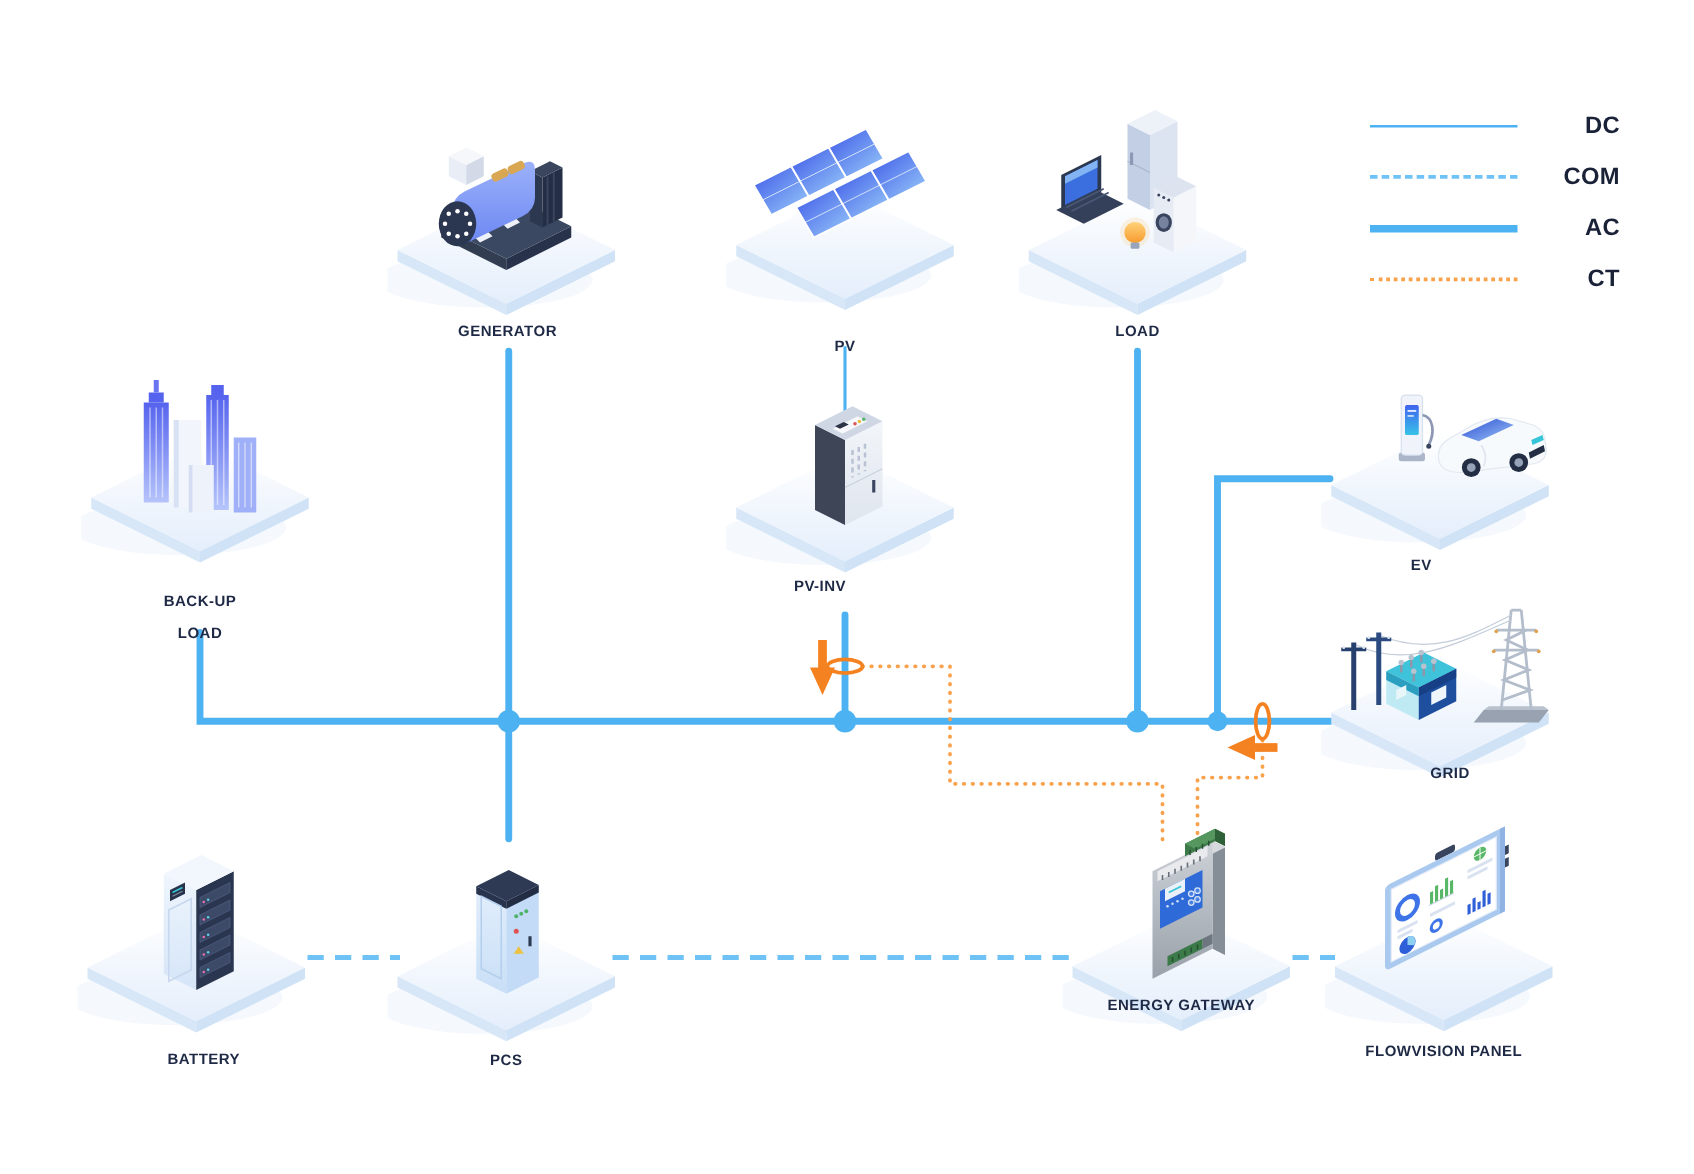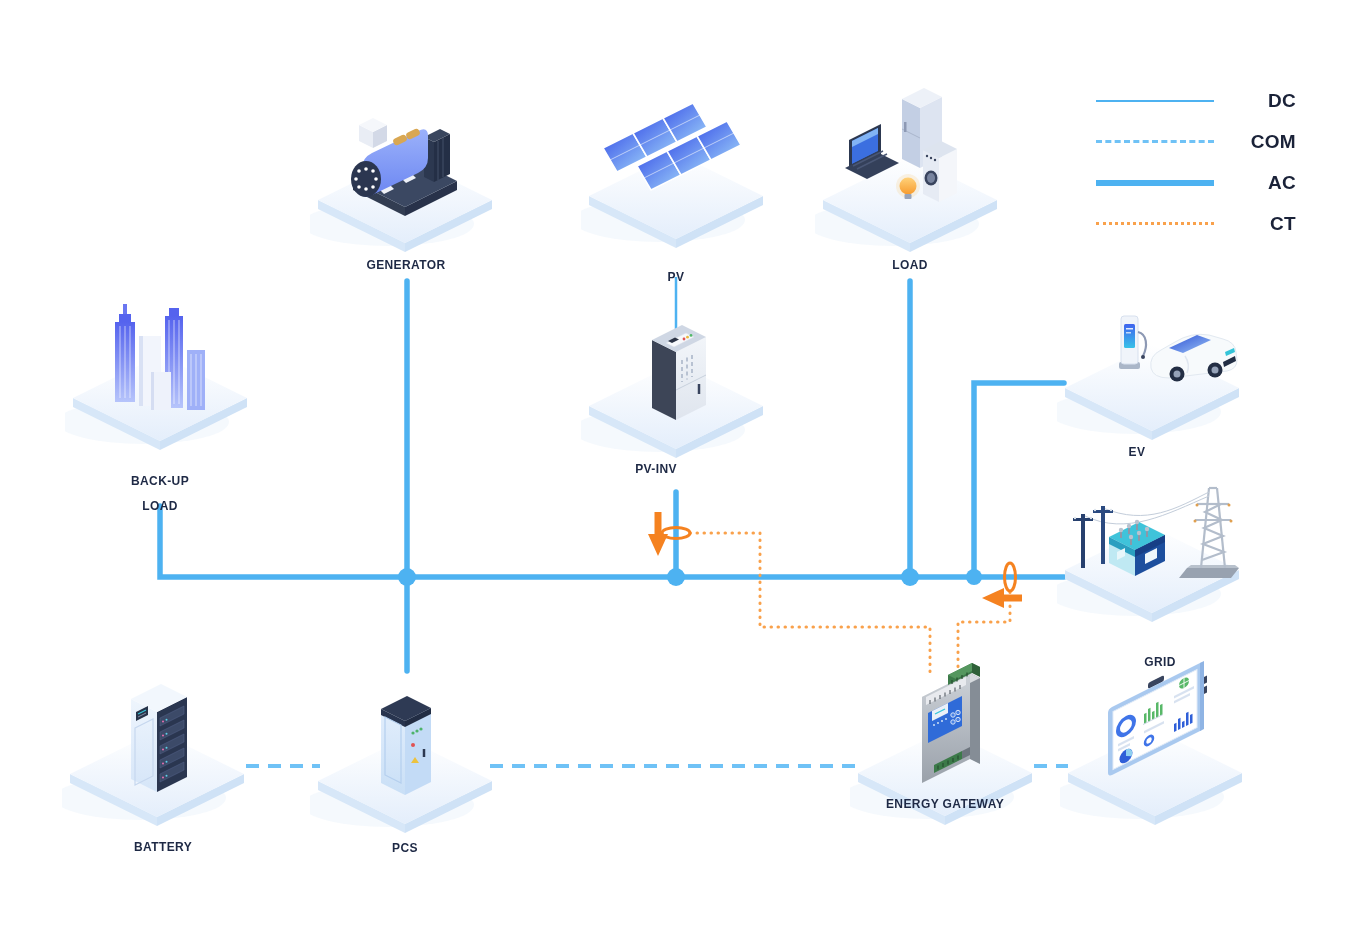--- a/index.html
+++ b/index.html
@@ -364,21 +364,21 @@
       <g fill="#b9c2cf">
         <circle cx="64" cy="78" r="2.2"></circle>
           <circle cx="72" cy="74" r="2.2"></circle>
           <circle cx="80" cy="70" r="2.2"></circle>
         <circle cx="74" cy="85" r="2.2"></circle>
           <circle cx="82" cy="81" r="2.2"></circle>
           <circle cx="90" cy="77" r="2.2"></circle>
       </g>
     </g>
   </svg>
-  <div class="node-label" style="left:1160px;top:650px">GRID</div>
+  <div class="node-label" style="left:1160px;top:606px">GRID</div>
 
   <svg class="node-icon" style="left:62px;top:656px" viewBox="0 0 190 175">
     <g>
       <ellipse cx="78" cy="142" rx="86" ry="22" fill="#f2f7fc" opacity=".8"></ellipse>
       <polygon points="8,118 95,161 95,170 8,127" fill="#d7e7f8"></polygon>
       <polygon points="182,118 95,161 95,170 182,127" fill="#cfe2f6"></polygon>
       <polygon points="8,118 95,75 182,118 95,161" fill="url(#platG)"></polygon>
     </g>
     <g>
       <polygon points="95,136 69,123 69,43 95,56" fill="url(#batL)"></polygon>
@@ -517,20 +517,21 @@
       <rect x="66" y="-43" width="16" height="2.5" fill="#d8e2f0"></rect>
       <g fill="#2f5fd8">
         <rect x="66" y="-20" width="2.5" height="8"></rect>
           <rect x="70" y="-23" width="2.5" height="11"></rect>
         <rect x="74" y="-18" width="2.5" height="6"></rect>
           <rect x="78" y="-25" width="2.5" height="13"></rect>
         <rect x="82" y="-21" width="2.5" height="9"></rect>
       </g>
     </g>
   </svg>
+  <div class="node-label" style="left:1155px;top:829px">FLOWVISION PANEL</div>
 
   <div class="legend">
     <div class="legend-row">
       <span class="lsample dc"></span>
       <span class="ltext">DC</span>
     </div>
     <div class="legend-row">
       <span class="lsample com"></span>
       <span class="ltext">COM</span>
     </div>

